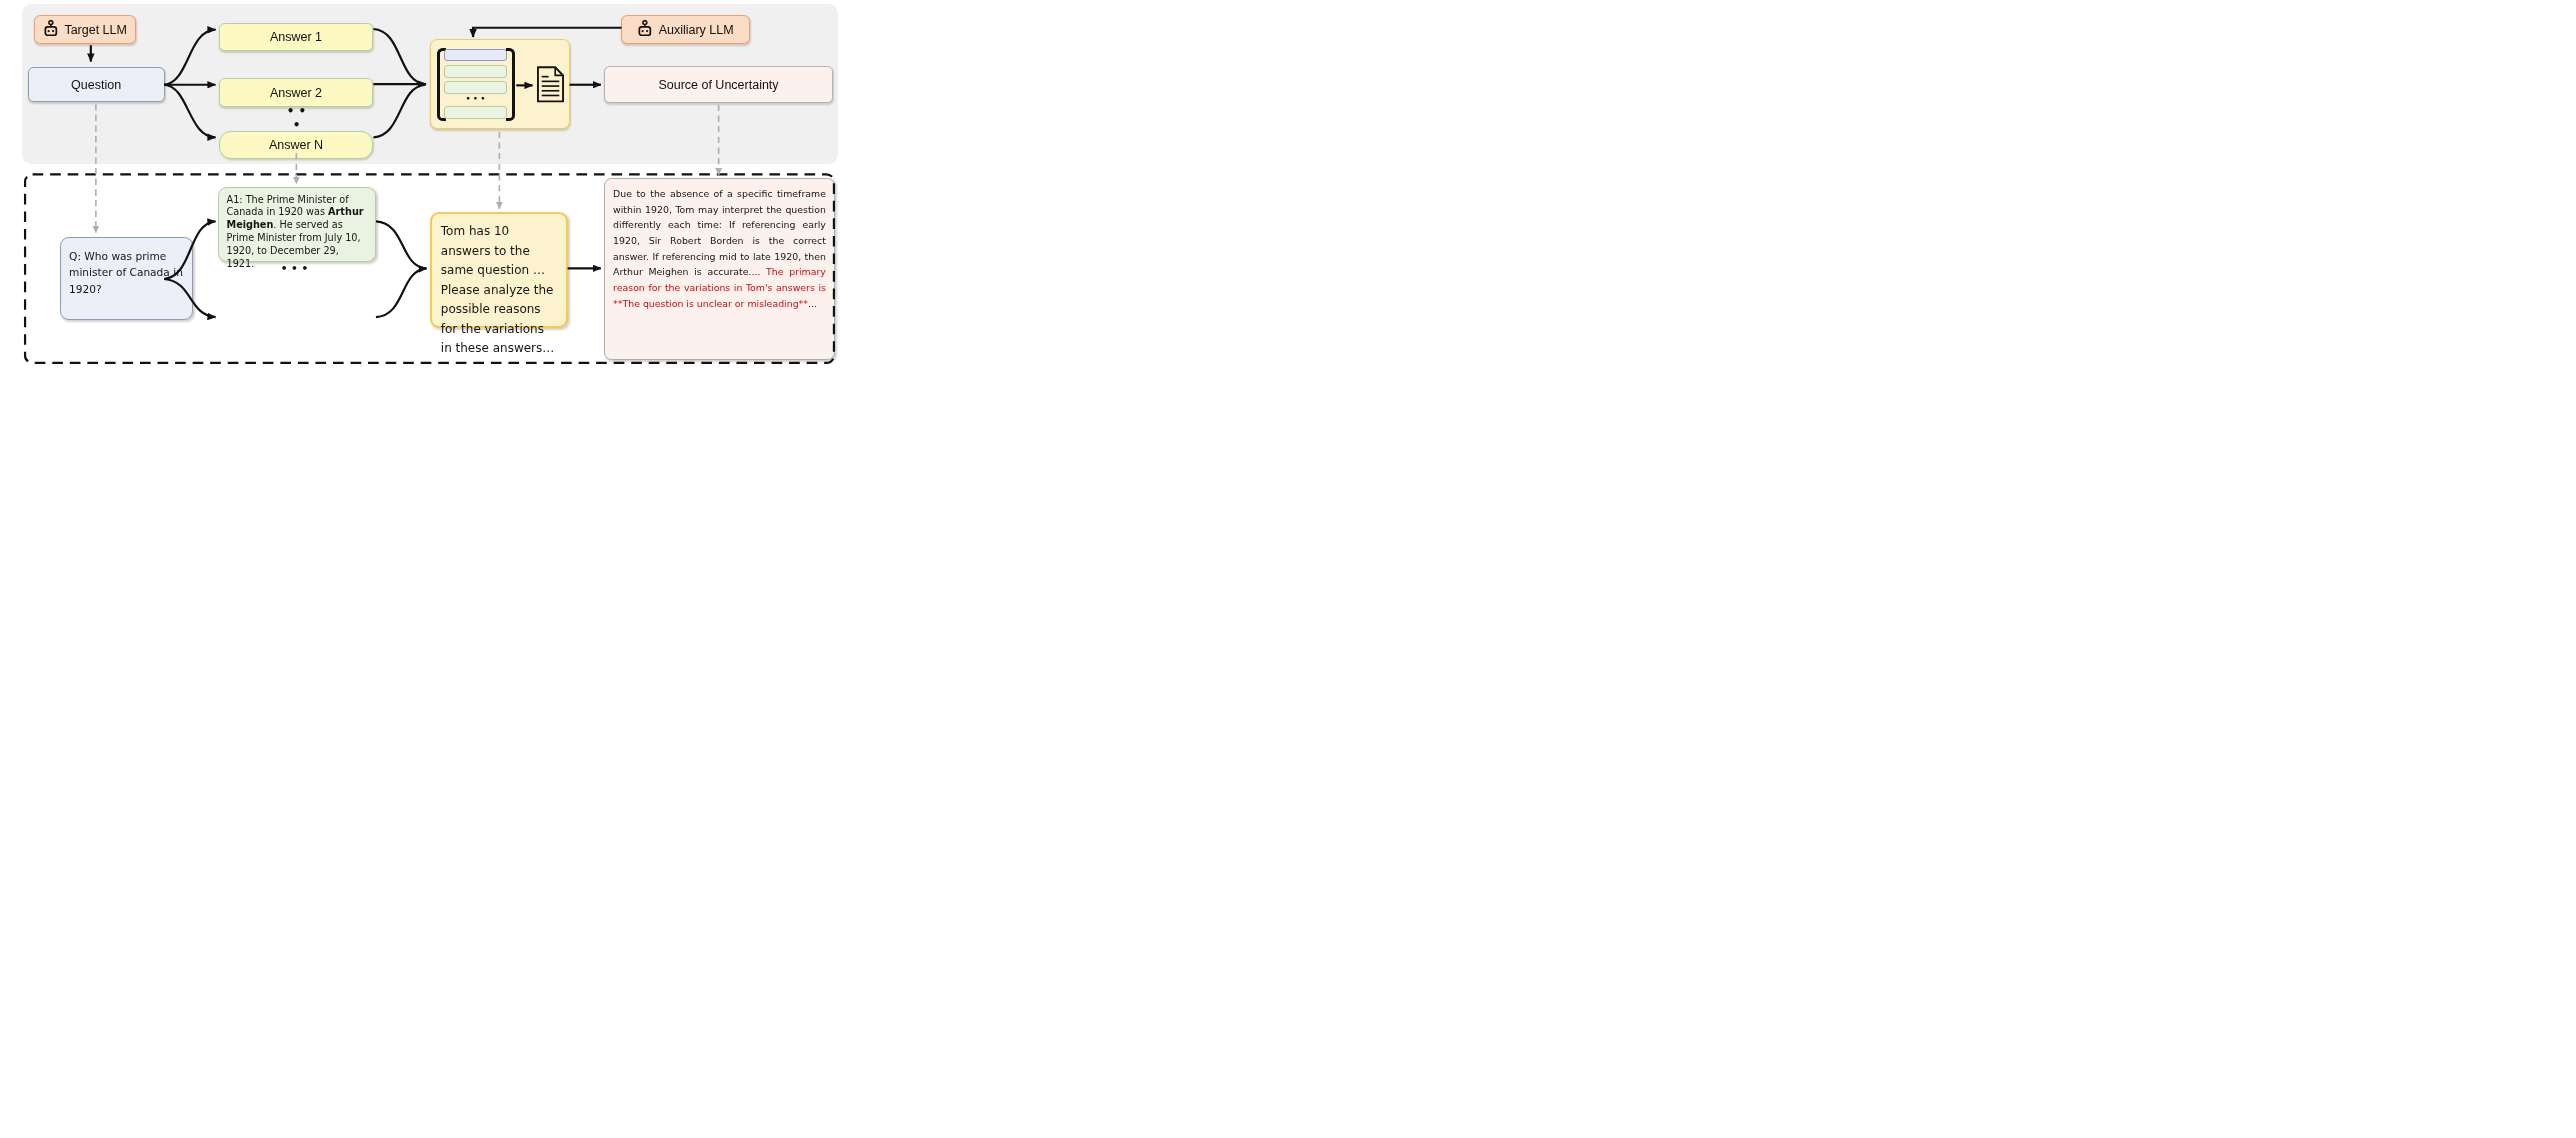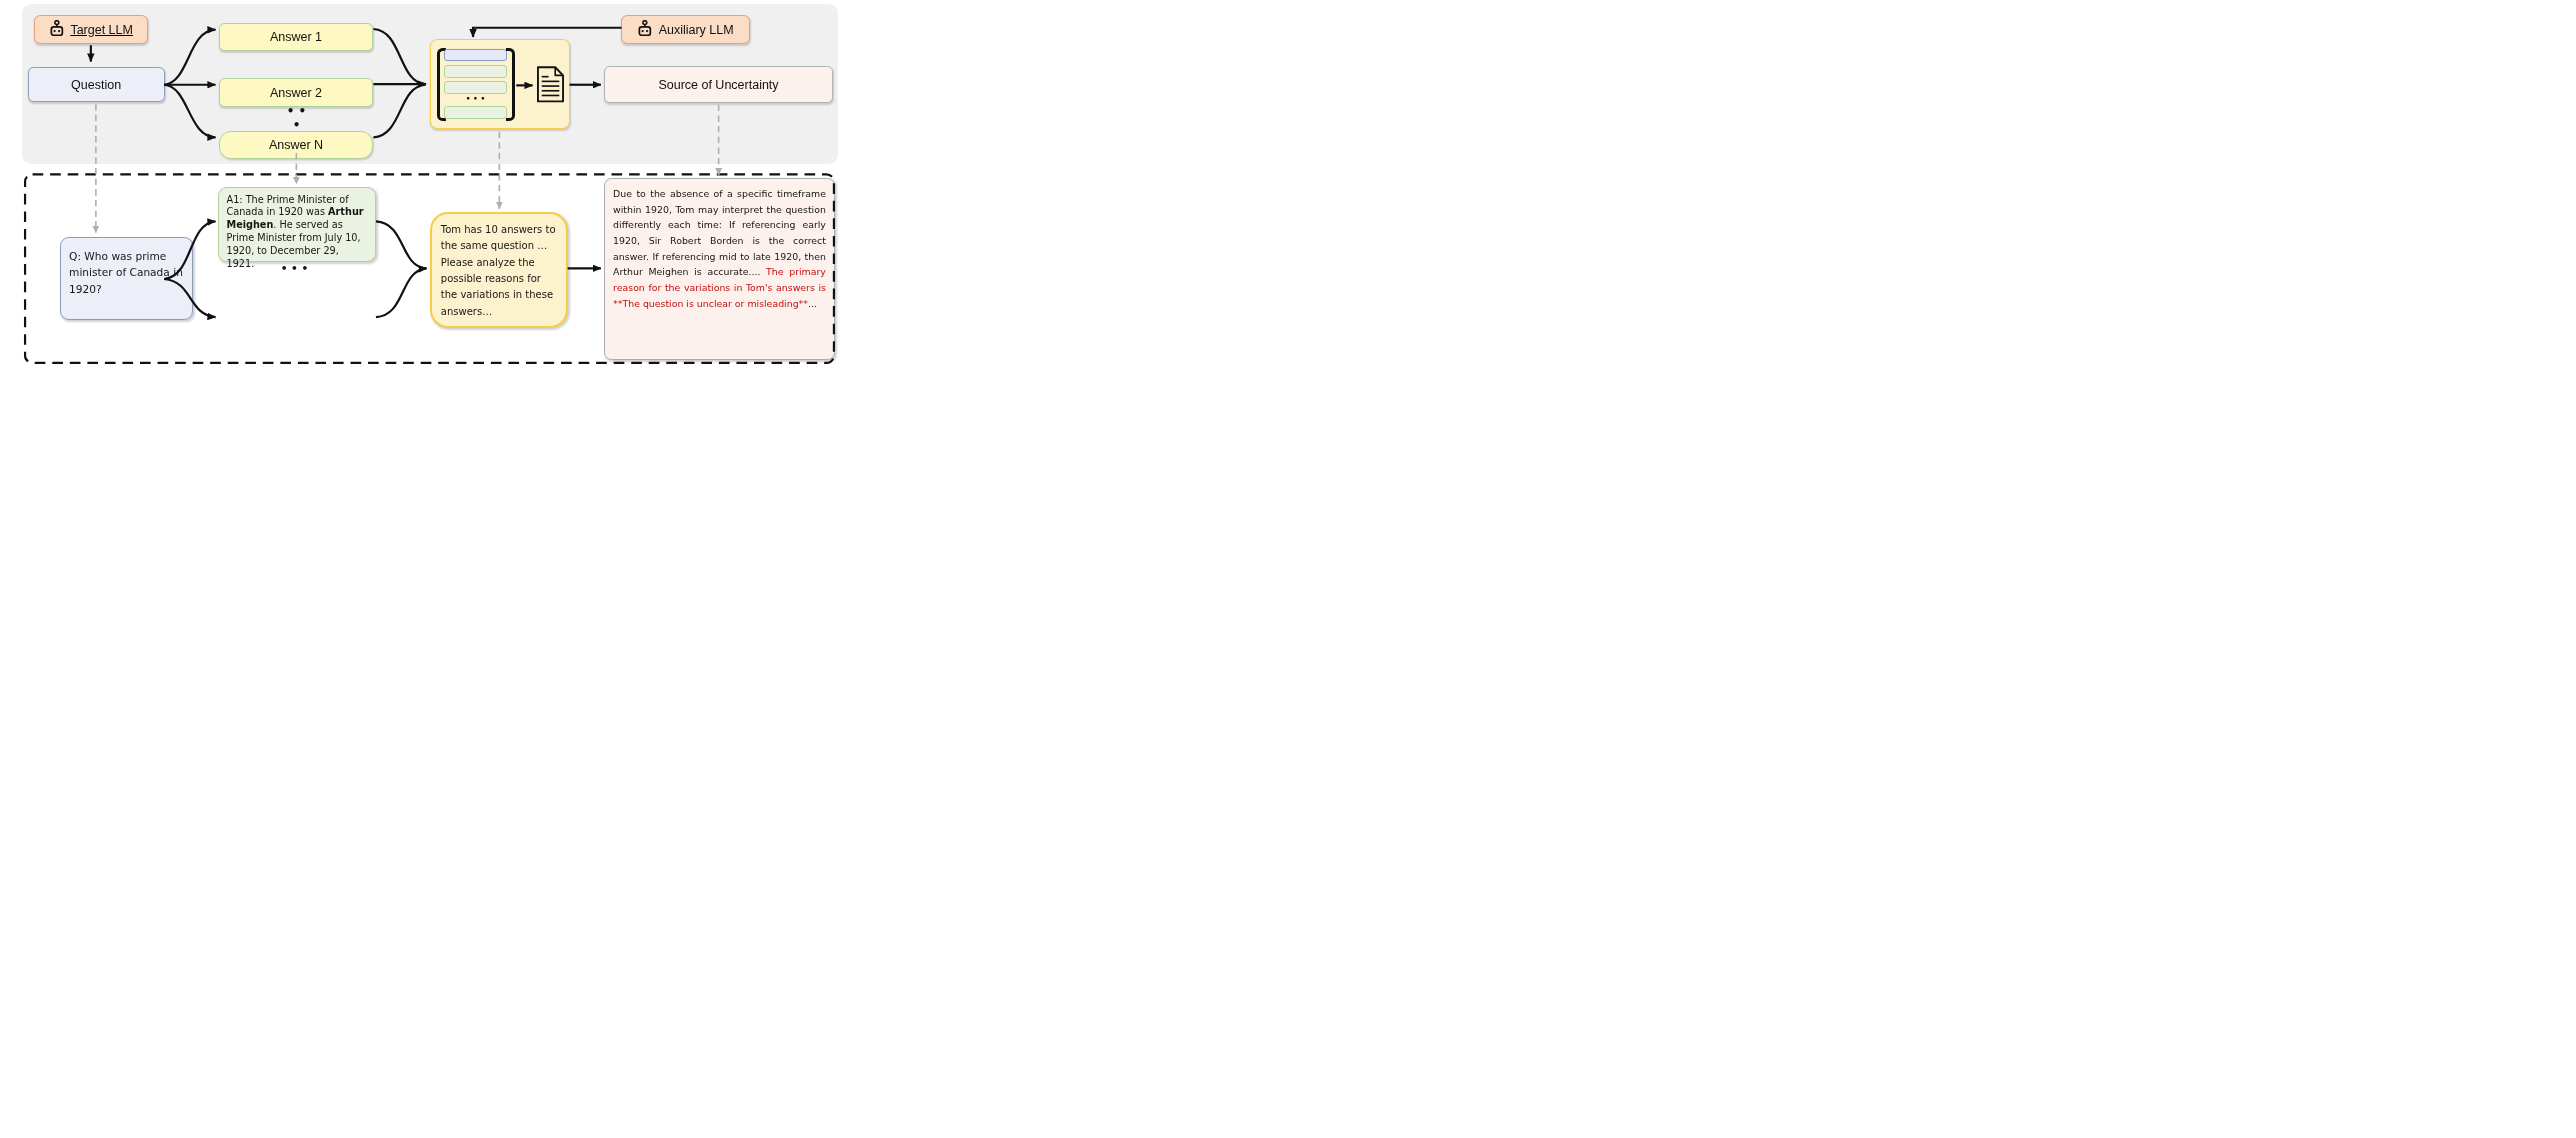--- a/index.html
+++ b/index.html
@@ -24,32 +24,32 @@
   .bar-green{background:#EAF2E1;border:1.6px solid #B2D29C;}
   .bracket{position:absolute;box-sizing:border-box;width:8.8px;height:73px;z-index:3;}
   .bracket.l{border:3.1px solid #111;border-right:none;border-radius:5.6px 0 0 5.6px;}
   .bracket.r{border:3.1px solid #111;border-left:none;border-radius:0 5.6px 5.6px 0;}
   
   .hand{font-family:"DejaVu Sans",sans-serif;color:#161616;}
   .txtbox{position:absolute;box-sizing:border-box;z-index:2;box-shadow:1.3px 1.6px 2.2px rgba(0,0,0,0.18);}
   .rounded14{border-radius:8.8px;}
   .qbox{background:#ECEFF8;border:1.9px solid #8C9CB8;padding:10px 8.1px;font-size:10.6px;line-height:1.55;margin-left:29px;}
   .abox{background:#EAF2E1;border:1.9px solid #B2D29C;padding:5.6px 7.5px;font-size:9.7px;line-height:1.32;}
-  .pbox{background:#FCF2CD;border:2.2px solid #F7CC49;border-radius:18px;padding:8.1px 8.8px;font-size:10px;line-height:1.63;}
+  .pbox{background:#FCF2CD;border:2.2px solid #F7CC49;border-radius:9px;padding:8.1px 8.8px;font-size:12px;line-height:1.63;}
   .anbox{background:#FCF1EC;border:1.9px solid #ACACAC;border-radius:7.5px;padding:6.9px 8.1px;font-size:9.4px;line-height:1.67;text-align:justify;}
 </style>
 </head>
 <body>
 
 <div class="canvas">
 
   <div class="panel-top"></div>
   <div class="panel-bottom"></div>
 
-  <div class="box orange" style="left:34px;top:15px;width:114px;height:29px;text-decoration:underline;">
+  <div class="box orange" style="left:34px;top:15px;width:102px;height:29px;">
     <span class="iconrow">
       <span>
         <svg width="15.7" height="17" viewBox="0 0 24 26">
           <circle cx="12" cy="4" r="3" fill="none" stroke="#111" stroke-width="2.4"></circle>
           <line x1="12" y1="7" x2="12" y2="10.5" stroke="#111" stroke-width="2.4"></line>
           <rect x="3.6" y="10.5" width="16.8" height="12.8" rx="3.6" fill="none" stroke="#111" stroke-width="2.6"></rect>
           <circle cx="8.6" cy="17" r="1.7" fill="#111"></circle>
           <circle cx="15.4" cy="17" r="1.7" fill="#111"></circle>
         </svg>
       </span>

